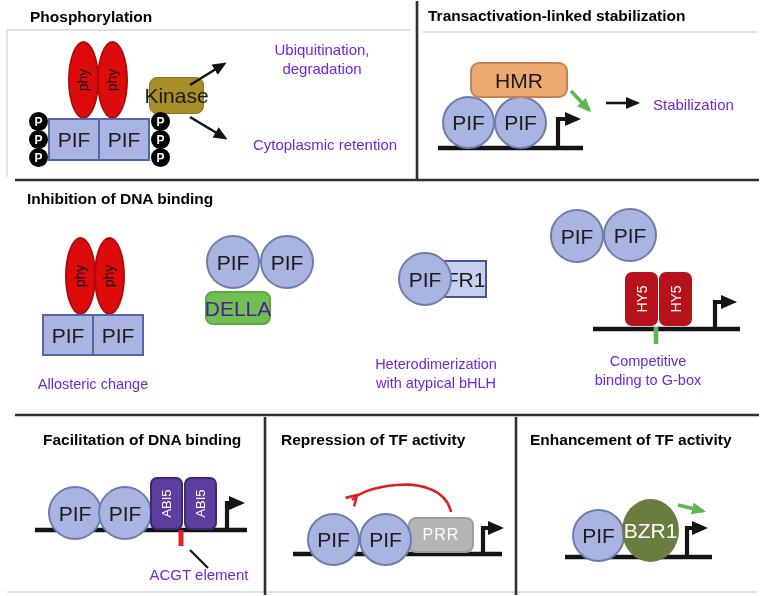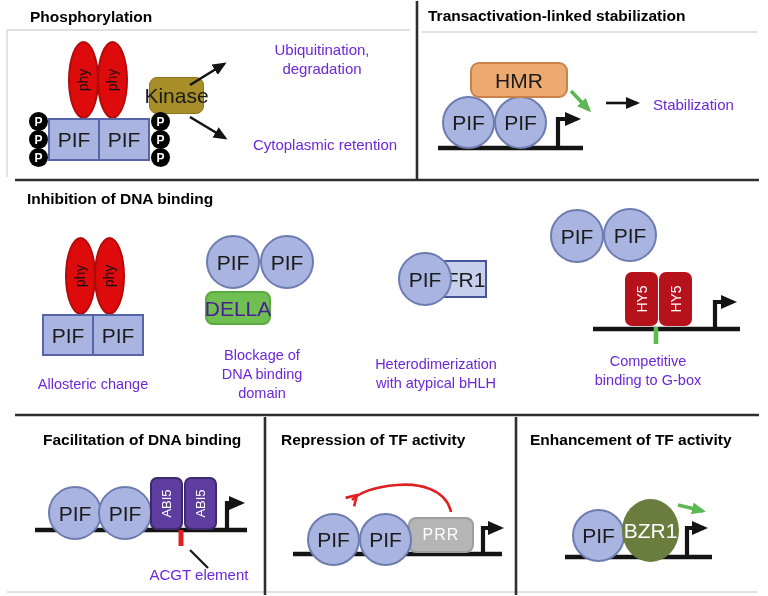--- a/index.html
+++ b/index.html
@@ -137,23 +137,20 @@
 
     <div class="shape pif-circle" style="left:206px;top:235px;width:54px;height:54px;">
       <span>PIF</span>
       </div>
     <div class="shape pif-circle" style="left:260px;top:235px;width:54px;height:54px;">
       <span>PIF</span>
       </div>
     <div class="shape della" style="left:205px;top:291px;width:66px;height:34px;">
       <span>DELLA</span>
       </div>
-    <div class="caption" style="left:192px;top:346px;width:140px;">Blockage of
-DNA binding
-domain</div>
 
     <div class="shape hfr1" style="left:429px;top:260px;width:58px;height:38px;">
       <span>HFR1</span>
       </div>
     <div class="shape pif-circle" style="left:398px;top:252px;width:54px;height:54px;">
       <span>PIF</span>
       </div>
     <div class="caption" style="left:346px;top:355px;width:180px;">Heterodimerization
 with atypical bHLH</div>
 

